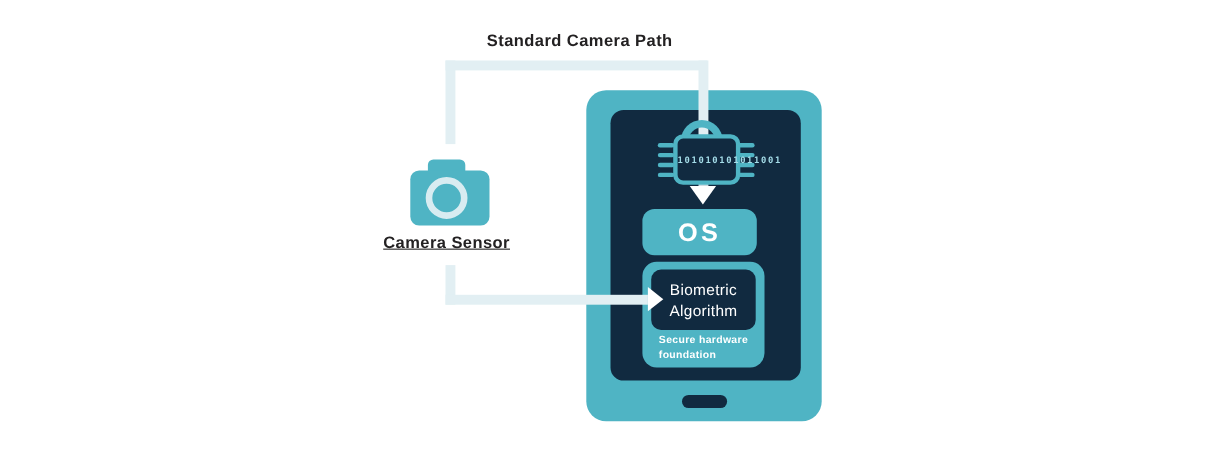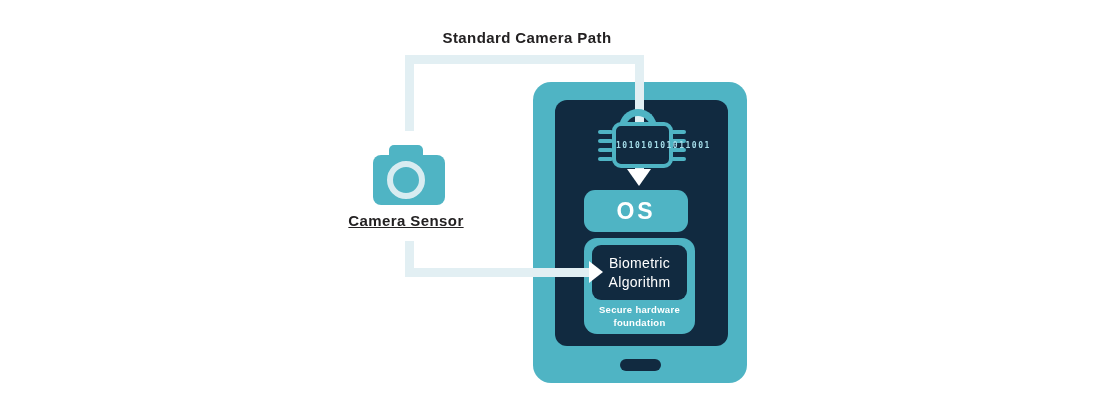--- a/index.html
+++ b/index.html
@@ -95,21 +95,21 @@
     display: flex; flex-direction: column; align-items: center;
     padding-top: 7px;
   }
   .algorithm-box {
     width: 95px; height: 55px;
     background: var(--navy, #112A40); border-radius: 9px;
     display: flex; flex-direction: column; align-items: center; justify-content: center;
   }
   .algorithm-box span { color: var(--white, #fff); font-size: 14px;
     font-weight: 400; line-height: 18.5px; letter-spacing: 0.3px; }
-  .enclave-caption { margin-top: 4px; text-align: center; }
+  .enclave-caption { margin-top: 4px; text-align: left; }
   .enclave-caption span { color: var(--white, #fff); font-size: 9.5px;
     font-weight: 700; line-height: 12.5px; letter-spacing: 0.3px; display: block; }
 
   
   .camera { left: 373px; top: 145px; width: 72px; height: 60px; z-index: 2; }
   .camera-hump { position: absolute; left: 16px; top: 0; width: 34px; height: 16px;
     background: var(--teal, #4FB4C4); border-radius: 5px 5px 0 0; }
   .camera-body { position: absolute; left: 0; top: 10px; width: 72px; height: 50px;
     background: var(--teal, #4FB4C4); border-radius: 8px; }
   .camera-lens { position: absolute; left: 14px; top: 16px; width: 38px; height: 38px;

